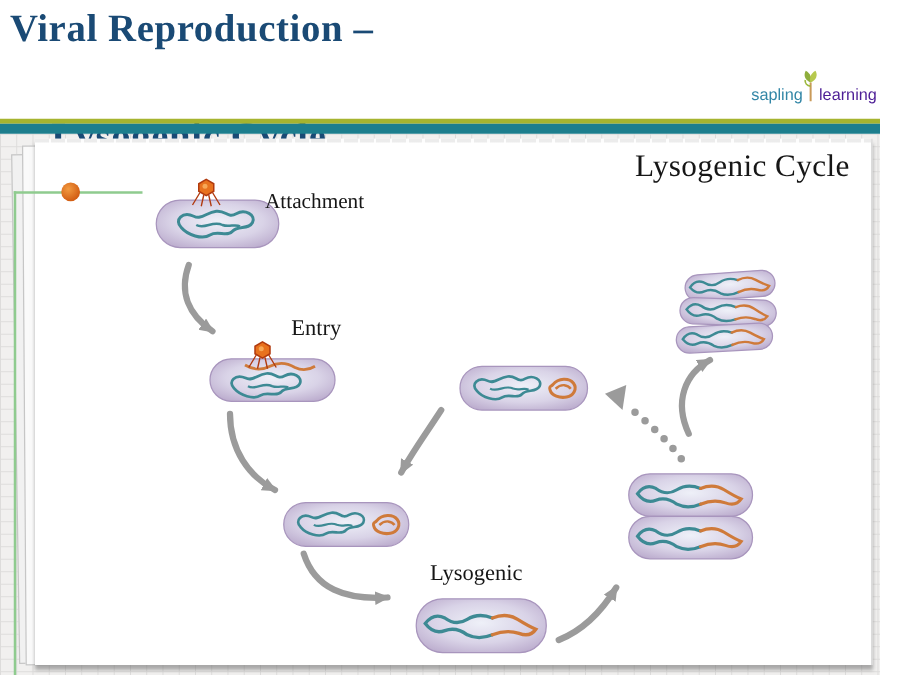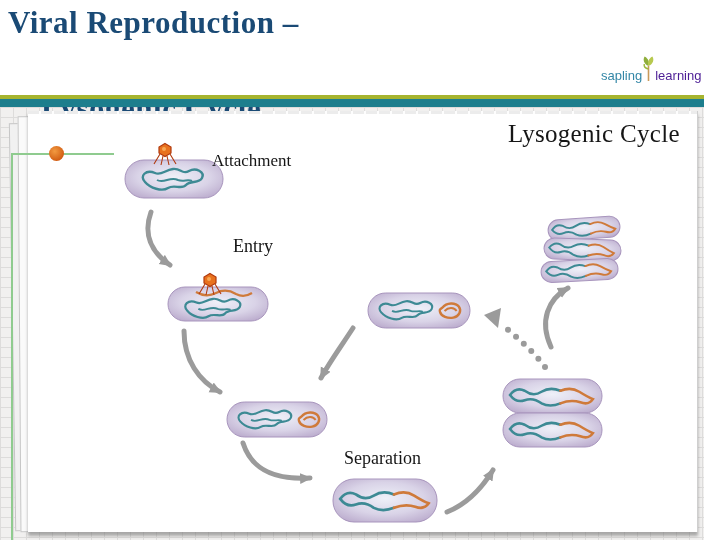--- a/index.html
+++ b/index.html
@@ -38,21 +38,21 @@
   .green-line-v{position:absolute;left:11px;top:153px;width:2px;height:387px;background:#8fcb8f;z-index:6;}
   .orange-dot{position:absolute;left:49px;top:146px;width:15px;height:15px;border-radius:50%;
     background:radial-gradient(circle at 38% 35%,#f29a40,#d35f14 70%);z-index:7;}
 
   
   .diagram{position:absolute;left:0;top:0;width:720px;height:540px;z-index:10;}
 
   .lbl{position:absolute;z-index:11;color:#161616;font-family:"Liberation Serif",serif;}
   .lbl-heading{left:508px;top:120px;font-size:25px;letter-spacing:.3px;}
   .lbl-attachment{left:212px;top:132px;font-size:17px;margin-top:19px;}
-  .lbl-entry{left:233px;top:236px;font-size:18px;}
+  .lbl-entry{left:233px;top:252px;font-size:18px;}
   .lbl-separation{left:360px;top:256px;font-size:18px;}
   .lbl-insertion{left:344px;top:448px;font-size:18px;}
   .lbl-reproduction{left:525px;top:452px;font-size:18px;}
 </style>
 </head>
 <body>
 
 <div class="stage">
 
   <div class="slide-title"><span>Viral Reproduction –</span><br>
@@ -172,15 +172,15 @@
       <g transform="rotate(-3 579 270)">
         <rect x="541" y="260" width="77" height="21" rx="10.5" fill="url(#cellGrad)" stroke="#a895bd" stroke-width="1"></rect>
         <use href="#integrated" transform="translate(579,270.5) scale(0.82)"></use>
       </g>
     </g>
   </svg>
 
   <div class="lbl lbl-heading">Lysogenic Cycle</div>
   <div class="lbl lbl-attachment">Attachment</div>
   <div class="lbl lbl-entry">Entry</div>
-  <div class="lbl lbl-insertion">Separation</div>
+  <div class="lbl lbl-insertion">Lysogenic</div>
 
 </div>
 
 </body></html>

